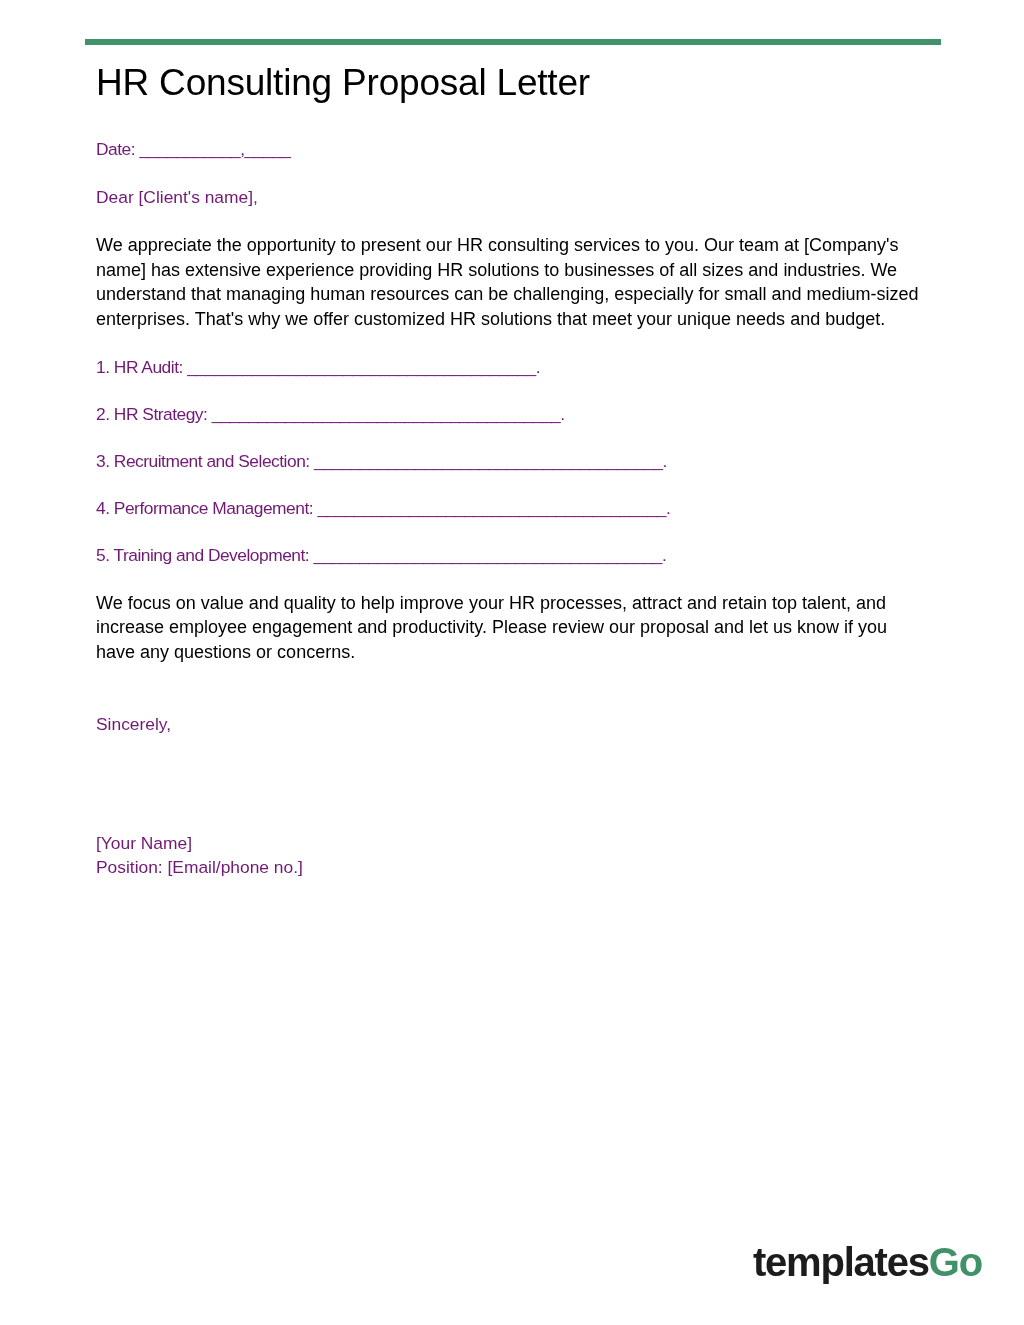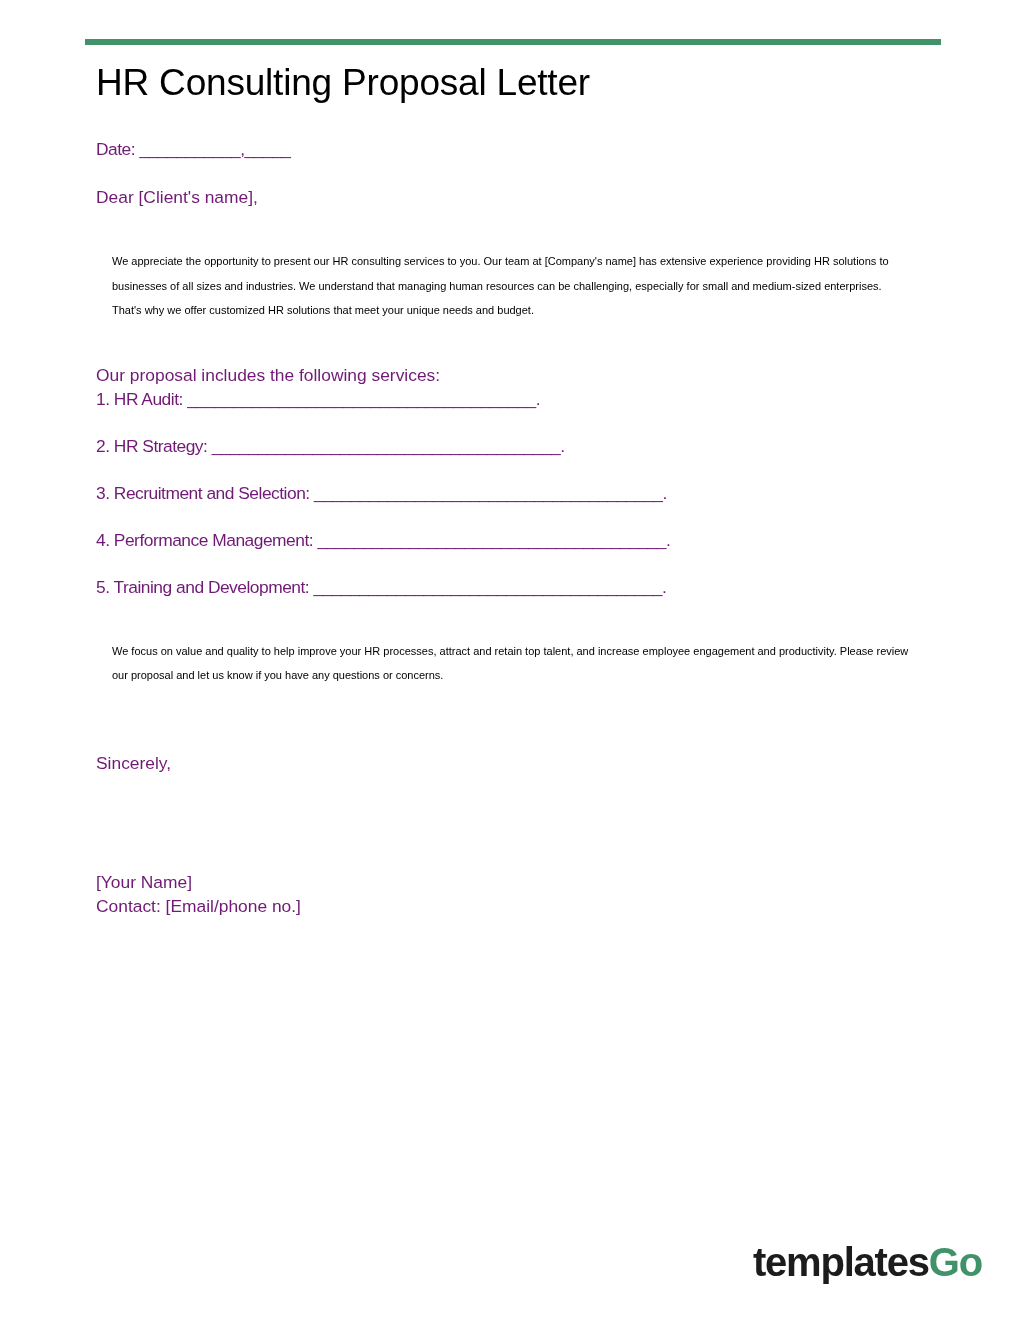--- a/index.html
+++ b/index.html
@@ -55,23 +55,23 @@
 
   .line {
     font-size: 17.4px;
     line-height: 24px;
     margin: 0;
     color: #701a75;
     white-space: pre-wrap;
   }
 
   .para {
-    font-size: 11px;
+    font-size: 18px;
     line-height: 24.4px;
-    margin: 16px;
+    margin: 0;
     color: #000;
   }
 
   .gap-sm  { height: 23px; }
   .gap-md  { height: 24px; }
   .gap-xl  { height: 95px; }
 
   .blank-fill {
     font-family: "Liberation Sans", sans-serif;
     letter-spacing: -0.5px;
@@ -107,21 +107,20 @@
     <div class="gap-md"></div>
 
     <p class="line">Dear [Client's name],</p>
 
     <div class="gap-md"></div>
 
     <p class="para">We appreciate the opportunity to present our HR consulting services to you. Our team at [Company's name] has extensive experience providing HR solutions to businesses of all sizes and industries. We understand that managing human resources can be challenging, especially for small and medium-sized enterprises. That's why we offer customized HR solutions that meet your unique needs and budget.</p>
 
     <div class="gap-md"></div>
 
-    <p class="line">Our proposal includes the following services:</p>
 
     <p class="line blank-fill">1. HR Audit: ______________________________________.</p>
 
     <div class="gap-sm"></div>
 
     <p class="line blank-fill">2. HR Strategy: ______________________________________.</p>
 
     <div class="gap-sm"></div>
 
     <p class="line blank-fill">3. Recruitment and Selection: ______________________________________.</p>
@@ -141,21 +140,21 @@
     <div class="gap-md"></div>
 
 
     <div class="gap-md"></div>
 
     <p class="line">Sincerely,</p>
 
     <div class="gap-xl"></div>
 
     <p class="line">[Your Name]</p>
-    <p class="line">Contact: [Email/phone no.]</p>
+    <p class="line">Position: [Email/phone no.]</p>
 
   </div>
 
   <div class="brand">
     <span class="brand-primary">templates</span><span class="brand-accent">Go</span>
   </div>
 
 </div>
 
 </body></html>

